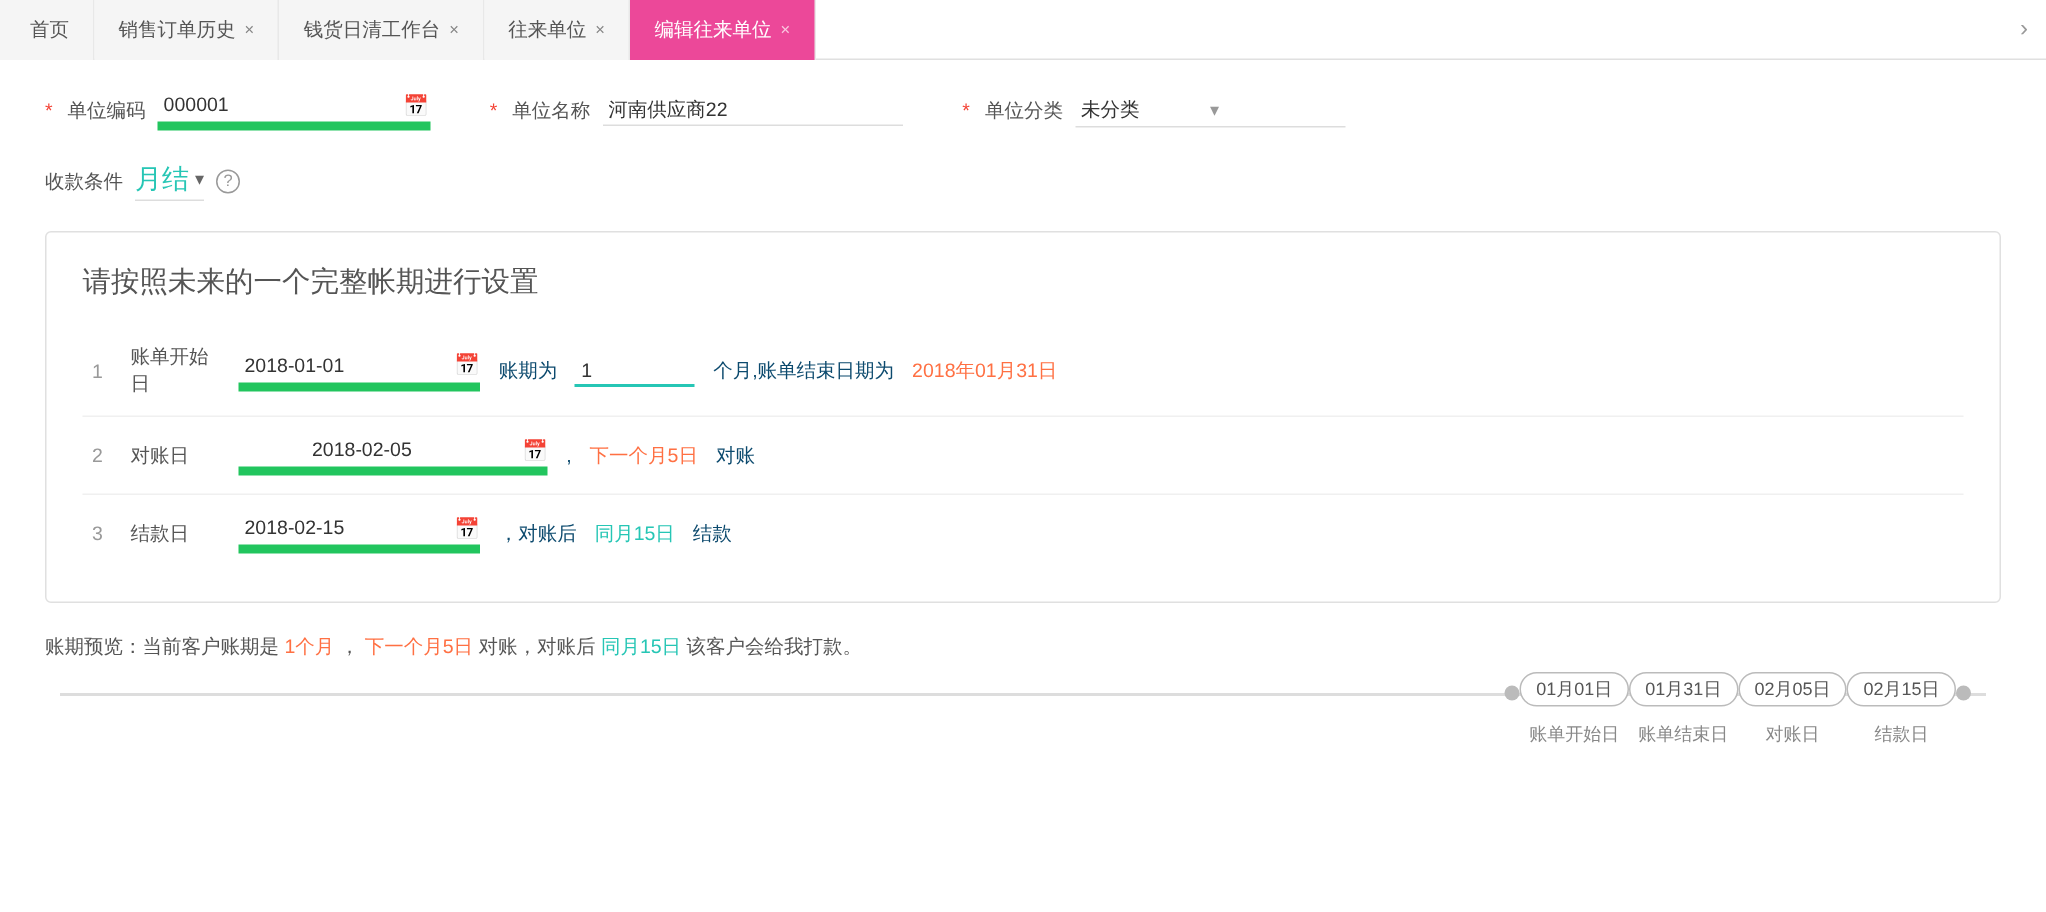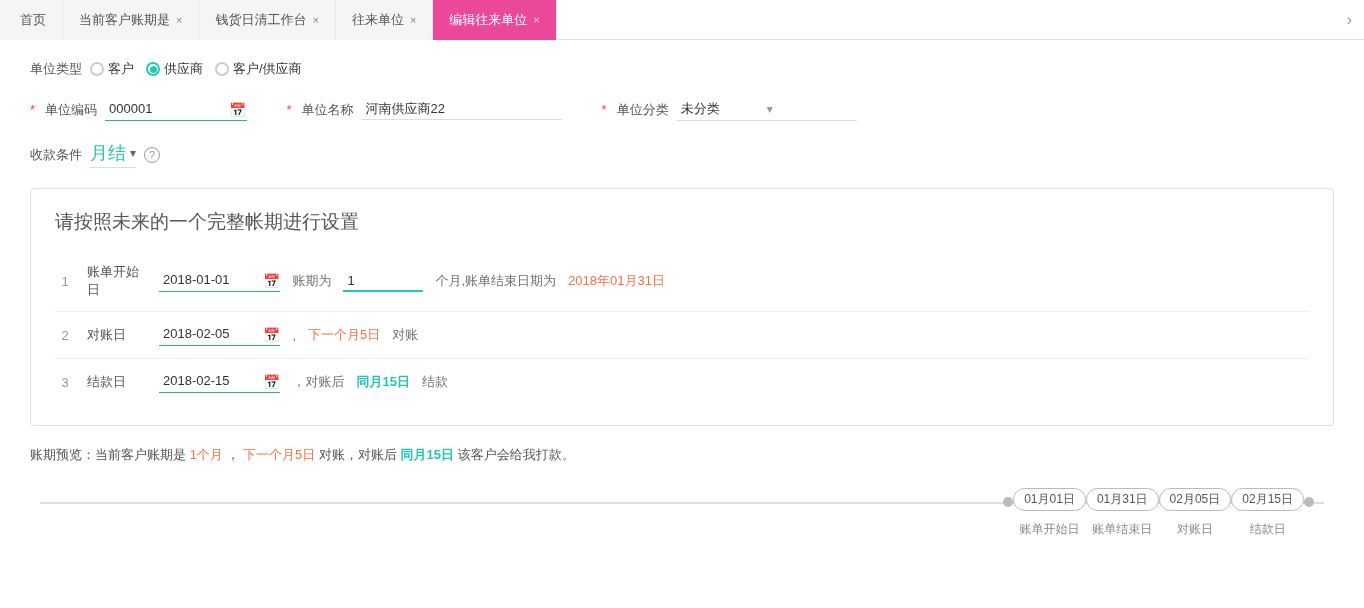--- a/index.html
+++ b/index.html
@@ -93,21 +93,21 @@
       outline: none;
       padding: 2px 4px;
       font-size: 13px;
       color: #333;
       background: transparent;
       width: 120px;
     }
     .text-input.wide { width: 200px; }
 
     .input-with-icon {
-      display: flex; align-items: flex-end; border-bottom: 1px solid #22c55e; padding-bottom: 2px;
+      display: flex; align-items: center; border-bottom: 6px solid #22c55e; padding-bottom: 2px; gap: 40px;
     }
     .input-with-icon input { border: none; outline: none; font-size: 13px; color: #333; background: transparent; }
     .cal-icon { color: #26c6b5; font-size: 14px; margin-left: 4px; cursor: pointer; }
 
     
     .dropdown-group {
       display: flex; align-items: center; gap: 4px;
       border-bottom: 1px solid #ddd; padding-bottom: 2px; cursor: pointer;
     }
     .dropdown-value { color: #26c6b5; font-size: 18px; }
@@ -138,41 +138,41 @@
     .setting-row {
       display: flex;
       align-items: center;
       padding: 12px 0;
       border-bottom: 1px solid #f0f0f0;
       gap: 12px;
     }
     .setting-row:last-child { border-bottom: none; }
     .row-num { color: #999; width: 20px; text-align: center; }
     .row-field-label { width: 60px; color: #555; }
-    .inline-text { color: #737373; font-size: 13px; }
+    .inline-text { color: #0c4a6e; font-size: 13px; }
     .highlight-orange { color: #ff7043; font-weight: 500; }
-    .highlight-teal { color: #26c6b5; font-weight: 700; }
+    .highlight-teal { color: #26c6b5; font-weight: 400; }
 
     
     .month-input {
       border: none;
       border-bottom: 2px solid #26c6b5;
       outline: none;
       width: 80px;
       font-size: 13px;
       color: #333;
       padding: 2px 4px;
       text-align: left;
     }
 
     
     .preview-text {
       font-size: 13px;
       color: #555;
-      margin-bottom: 24px;
+      margin-bottom: 8px;
     }
     .timeline-line {
       position: absolute;
       top: 14px;
       left: 10px;
       right: 10px;
       height: 2px;
       background: #ddd;
       z-index: 0;
     }
@@ -198,59 +198,40 @@
     }
   </style>
 </head>
 <body>
 
 <div class="tabs-bar">
   <div class="tab">
     <span>首页</span>
   </div>
   <div class="tab">
-    <span>当前客户账期是</span>
+    <span>销售订单历史</span>
     <span class="close-icon">×</span>
   </div>
   <div class="tab">
     <span>钱货日清工作台</span>
     <span class="close-icon">×</span>
   </div>
   <div class="tab">
     <span>往来单位</span>
     <span class="close-icon">×</span>
   </div>
   <div class="tab active">
     <span>编辑往来单位</span>
     <span class="close-icon">×</span>
   </div>
   <div class="tab-expand">›</div>
 </div>
 
 <div class="main-content">
 
-  <div class="form-row">
-    <div class="form-group">
-      <span class="form-label">单位类型</span>
-      <div class="radio-group">
-        <div class="radio-item">
-          <div class="radio-circle"></div>
-          <span>客户</span>
-        </div>
-        <div class="radio-item">
-          <div class="radio-circle checked"></div>
-          <span>供应商</span>
-        </div>
-        <div class="radio-item">
-          <div class="radio-circle"></div>
-          <span>客户/供应商</span>
-        </div>
-      </div>
-    </div>
-  </div>
 
   <div class="form-row" style="gap:40px;">
     <div class="form-group">
       <span class="required-star">*</span>
       <span class="form-label">单位编码</span>
       <div class="input-with-icon">
         <input class="text-input" value="000001" style="width: 120px;">
         <span class="cal-icon">📅</span>
       </div>
     </div>
@@ -293,21 +274,21 @@
       <span class="inline-text">账期为</span>
       <input class="month-input" value="1" style="">
       <span class="inline-text">个月,账单结束日期为</span>
       <span class="highlight-orange">2018年01月31日</span>
     </div>
 
     <div class="setting-row">
       <span class="row-num">2</span>
       <span class="row-field-label">对账日</span>
       <div class="input-with-icon">
-        <input class="text-input" value="2018-02-05" style="width: 100px;">
+        <input class="text-input" value="2018-02-05" style="width: 100px; margin-left: 45px;">
         <span class="cal-icon">📅</span>
       </div>
       <span class="inline-text">,</span>
       <span class="highlight-orange">下一个月5日</span>
       <span class="inline-text">对账</span>
     </div>
 
     <div class="setting-row">
       <span class="row-num">3</span>
       <span class="row-field-label">结款日</span>

